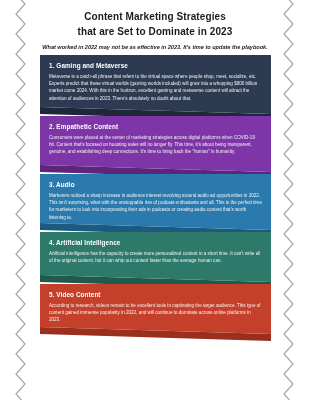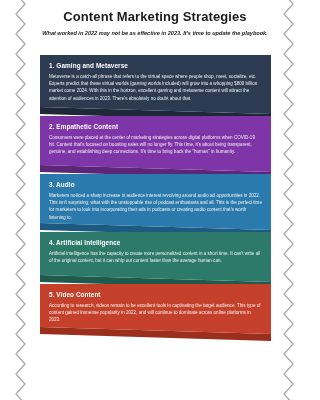--- a/index.html
+++ b/index.html
@@ -34,21 +34,21 @@
 
   
   .header {
     position: absolute;
     left: 40px;
     top: 10px;
     width: 230px;
     text-align: center;
   }
   .title-line {
-    font-size: 13px;
+    font-size: 10px;
     font-weight: bold;
     color: #1b1b1b;
     letter-spacing: 0.1px;
     line-height: 14.5px;
     white-space: nowrap;
   }
   .subtitle {
     margin-top: 5px;
     font-size: 5.6px;
     font-style: italic;
@@ -105,20 +105,21 @@
   <svg class="zigzag left" viewBox="0 0 16 412" preserveAspectRatio="none" aria-hidden="true">
     <polyline points="3,0 12,10 3,20 12,30 3,40 12,50 3,60 12,70 3,80 12,90 3,100 12,110 3,120 12,130 3,140 12,150 3,160 12,170 3,180 12,190 3,200 12,210 3,220 12,230 3,240 12,250 3,260 12,270 3,280 12,290 3,300 12,310 3,320 12,330 3,340 12,350 3,360 12,370 3,380 12,390 3,400 12,410" fill="none" stroke="#8d8d8d" stroke-width="1.3"></polyline>
   </svg>
 
   <svg class="zigzag right" viewBox="0 0 16 412" preserveAspectRatio="none" aria-hidden="true">
     <polyline points="3,0 12,10 3,20 12,30 3,40 12,50 3,60 12,70 3,80 12,90 3,100 12,110 3,120 12,130 3,140 12,150 3,160 12,170 3,180 12,190 3,200 12,210 3,220 12,230 3,240 12,250 3,260 12,270 3,280 12,290 3,300 12,310 3,320 12,330 3,340 12,350 3,360 12,370 3,380 12,390 3,400 12,410" fill="none" stroke="#8d8d8d" stroke-width="1.3"></polyline>
   </svg>
 
   <div class="header">
     <div class="title-line">Content Marketing Strategies</div>
+    <div class="title-line">that are Set to Dominate in 2023</div>
     <div class="subtitle">What worked in 2022 may not be as effective in 2023. It's time to update the playbook.</div>
   </div>
 
   <div class="cards" id="cards-container" style="position: relative; height: 281px;">
       <div class="card-wrap" style="position: absolute; left: 0px; top: 0px; height: 66px;">
         <div class="card-shadow" style="height: 66px; background: rgb(30, 40, 57); clip-path: polygon(0px 52px, 100% 59px, 100% 66px, 0px 59px);"></div>
         <div class="card" style="background: rgb(44, 58, 82); height: 59px; clip-path: polygon(0px 0px, 100% 0px, 100% 59px, 0px 52px);">
           <div class="card-heading">1. Gaming and Metaverse</div>
           <p class="card-body">Metaverse is a catch-all phrase that refers to the virtual space where people shop, meet, socialize, etc. Experts predict that these virtual worlds (gaming worlds included) will grow into a whopping $800 billion market come 2024. With this in the horizon, excellent gaming and metaverse content will attract the attention of audiences in 2023. There's absolutely no doubt about that.</p>
         </div>

